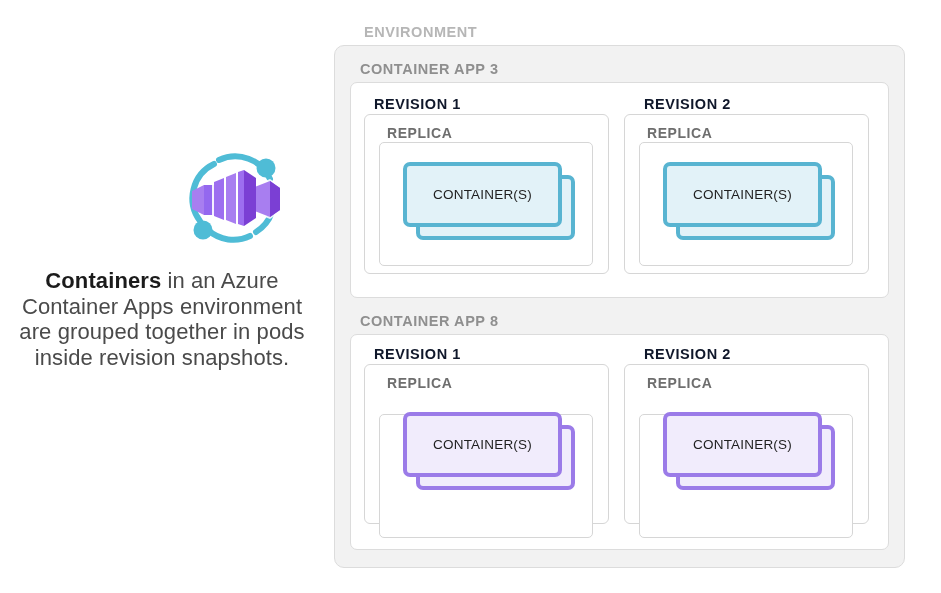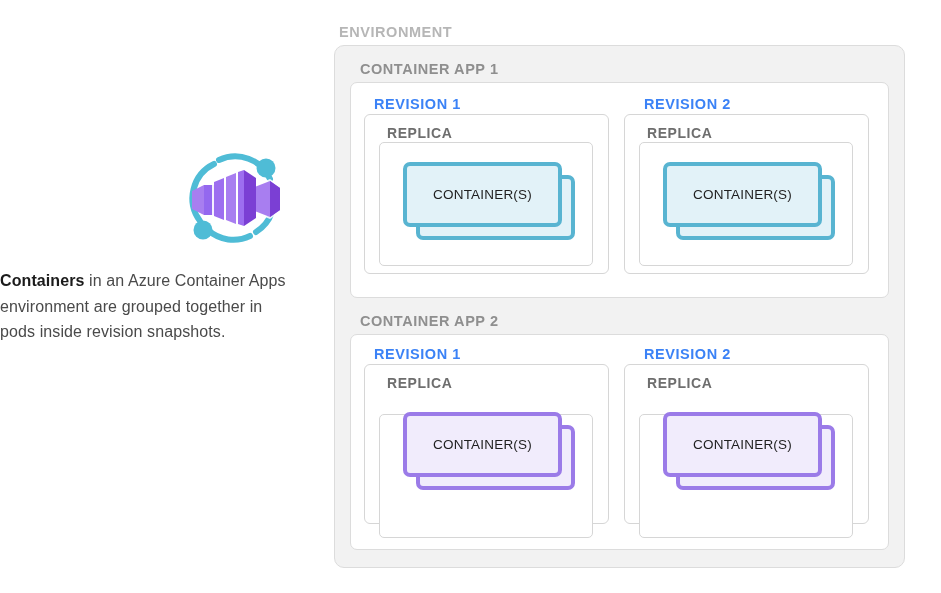--- a/index.html
+++ b/index.html
@@ -28,44 +28,45 @@
     left: 178px;
     top: 143px;
     width: 112px;
     height: 112px;
   }
   #caption {
     position: absolute;
     left: 0;
     top: 268px;
     width: 300px;
-    text-align: left;
-    font-size: 16px;
+    text-align: center;
+    font-size: 22px;
     line-height: 25.5px;
     color: #4a4a4a;
     font-weight: 400;
     letter-spacing: 0.1px;
+    padding-left: 12px;
   }
   #caption .strong {
     font-weight: 700;
     color: #1b1b1b;
   }
 
   
   #environment-label,
   .app-label,
   .revision-label,
   .replica-label {
     font-weight: 700;
     letter-spacing: 0.55px;
     white-space: nowrap;
   }
   #environment-label {
     position: absolute;
-    left: 339px;
+    left: 364px;
     top: 24px;
     font-size: 14.5px;
     color: #b6b6b6;
   }
 
   #environment-box {
     position: absolute;
     left: 334px;
     top: 45px;
     width: 571px;
@@ -102,21 +103,21 @@
     background: #ffffff;
     border: 1.5px solid #d6d6d6;
     border-radius: 6px;
     box-sizing: border-box;
     width: 245px;
     height: 160px;
   }
   .revision-label {
     position: absolute;
     font-size: 14.5px;
-    color: #3b82f6;
+    color: #0f172a;
   }
   .replica-box {
     position: absolute;
     background: #ffffff;
     border: 1.5px solid #d6d6d6;
     border-radius: 5px;
     box-sizing: border-box;
     width: 214px;
     height: 124px;
   }
@@ -228,21 +229,21 @@
   </div>
 
   <div id="caption">
     <span class="strong">Containers</span><span> in an Azure Container Apps environment are grouped together in pods inside revision snapshots.</span>
   </div>
 </div>
 
 <div id="environment-label">ENVIRONMENT</div>
 <div id="environment-box"></div>
 
-<div id="app-label-1" class="app-label">CONTAINER APP 1</div>
+<div id="app-label-1" class="app-label">CONTAINER APP 3</div>
 <div id="app-box-1" class="app-box"></div>
 
 <div id="rev-lab-1a" class="revision-label">REVISION 1</div>
 <div id="rev-box-1a" class="revision-box"></div>
 <div id="rep-lab-1a" class="replica-label">REPLICA</div>
 <div id="rep-box-1a" class="replica-box"></div>
 <div id="stack-1a" class="container-stack teal">
   <div class="card back"></div>
   <div class="card front">
     <span class="card-text">CONTAINER(S)</span>
@@ -253,21 +254,21 @@
 <div id="rev-box-1b" class="revision-box"></div>
 <div id="rep-lab-1b" class="replica-label">REPLICA</div>
 <div id="rep-box-1b" class="replica-box"></div>
 <div id="stack-1b" class="container-stack teal">
   <div class="card back"></div>
   <div class="card front">
     <span class="card-text">CONTAINER(S)</span>
   </div>
 </div>
 
-<div id="app-label-2" class="app-label">CONTAINER APP 2</div>
+<div id="app-label-2" class="app-label">CONTAINER APP 8</div>
 <div id="app-box-2" class="app-box"></div>
 
 <div id="rev-lab-2a" class="revision-label">REVISION 1</div>
 <div id="rev-box-2a" class="revision-box"></div>
 <div id="rep-lab-2a" class="replica-label">REPLICA</div>
 <div id="rep-box-2a" class="replica-box"></div>
 <div id="stack-2a" class="container-stack purple">
   <div class="card back"></div>
   <div class="card front">
     <span class="card-text">CONTAINER(S)</span>

